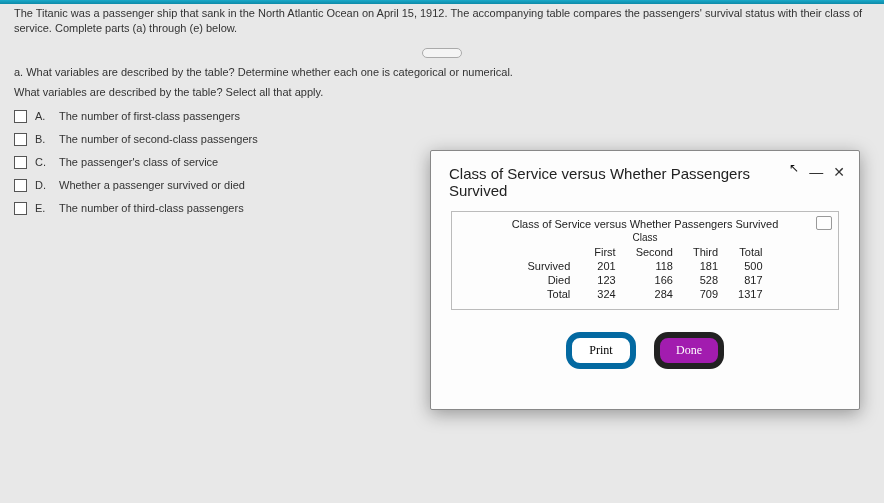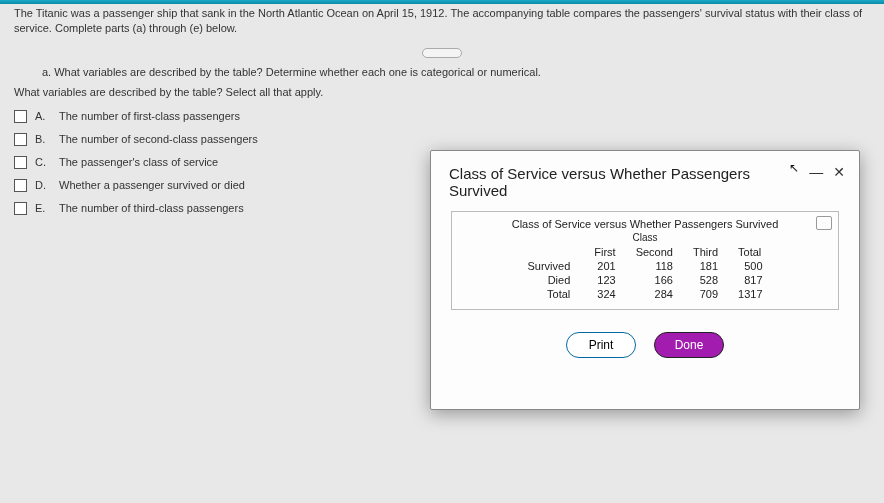--- a/index.html
+++ b/index.html
@@ -45,21 +45,21 @@
     display:flex; justify-content:center; padding: 6px 0 8px 0;
   }
   .pill {
     width: 40px; height: 10px; border:1px solid #aaa; border-radius:5px; background:#f4f4f4;
   }
   .section {
     padding: 0 14px;
     font-size: 11px;
     color: #333;
   }
-  .q-label { margin-bottom: 8px; margin-left: 28px; }
+  .q-label { margin-bottom: 8px; }
   .sub-q { margin-bottom: 12px; }
   .options { display:flex; flex-direction:column; gap:10px; max-width:380px; }
   .opt-row { display:flex; align-items:center; gap:8px; }
   .cb {
     width:13px; height:13px; border:1px solid #555; background:#fff; flex:0 0 13px;
   }
   .opt-letter { display:inline-block; width:16px; }
   .modal {
     position:absolute;
     right: 24px;
@@ -98,27 +98,27 @@
     margin: 0 auto;
     border-collapse: collapse;
     font-size:11px;
   }
   table.data td, table.data th {
     padding: 1px 10px;
     text-align: right;
     font-weight: normal;
   }
   table.data td.lbl { text-align:right; padding-right:14px; }
-  table.data th { text-align:left; }
+  table.data th { text-align:right; }
   .modal-actions {
     display:flex; justify-content:center; gap:18px; margin-top:22px;
   }
   .btn {
-    min-width:70px; padding:5px 16px; border:1px solid #0369a1; border-radius:14px;
-    font-size:12px; text-align:center; background:#fff; cursor:pointer;
+    min-width:70px; padding:5px 16px; border:6px solid #0369a1; border-radius:14px;
+    font-size:12px; text-align:center; background:#fff; cursor:pointer;font-family:Liberation Serif, serif;
   }
   .btn.primary { background:#a21caf; color:#fff; border-color:#222; }
   .cursor-ic {
     position:absolute; top:10px; right:60px; font-size:12px; color:#111;
   }
 </style>
 </head>
 <body>
 
 <div class="topbar"></div>

